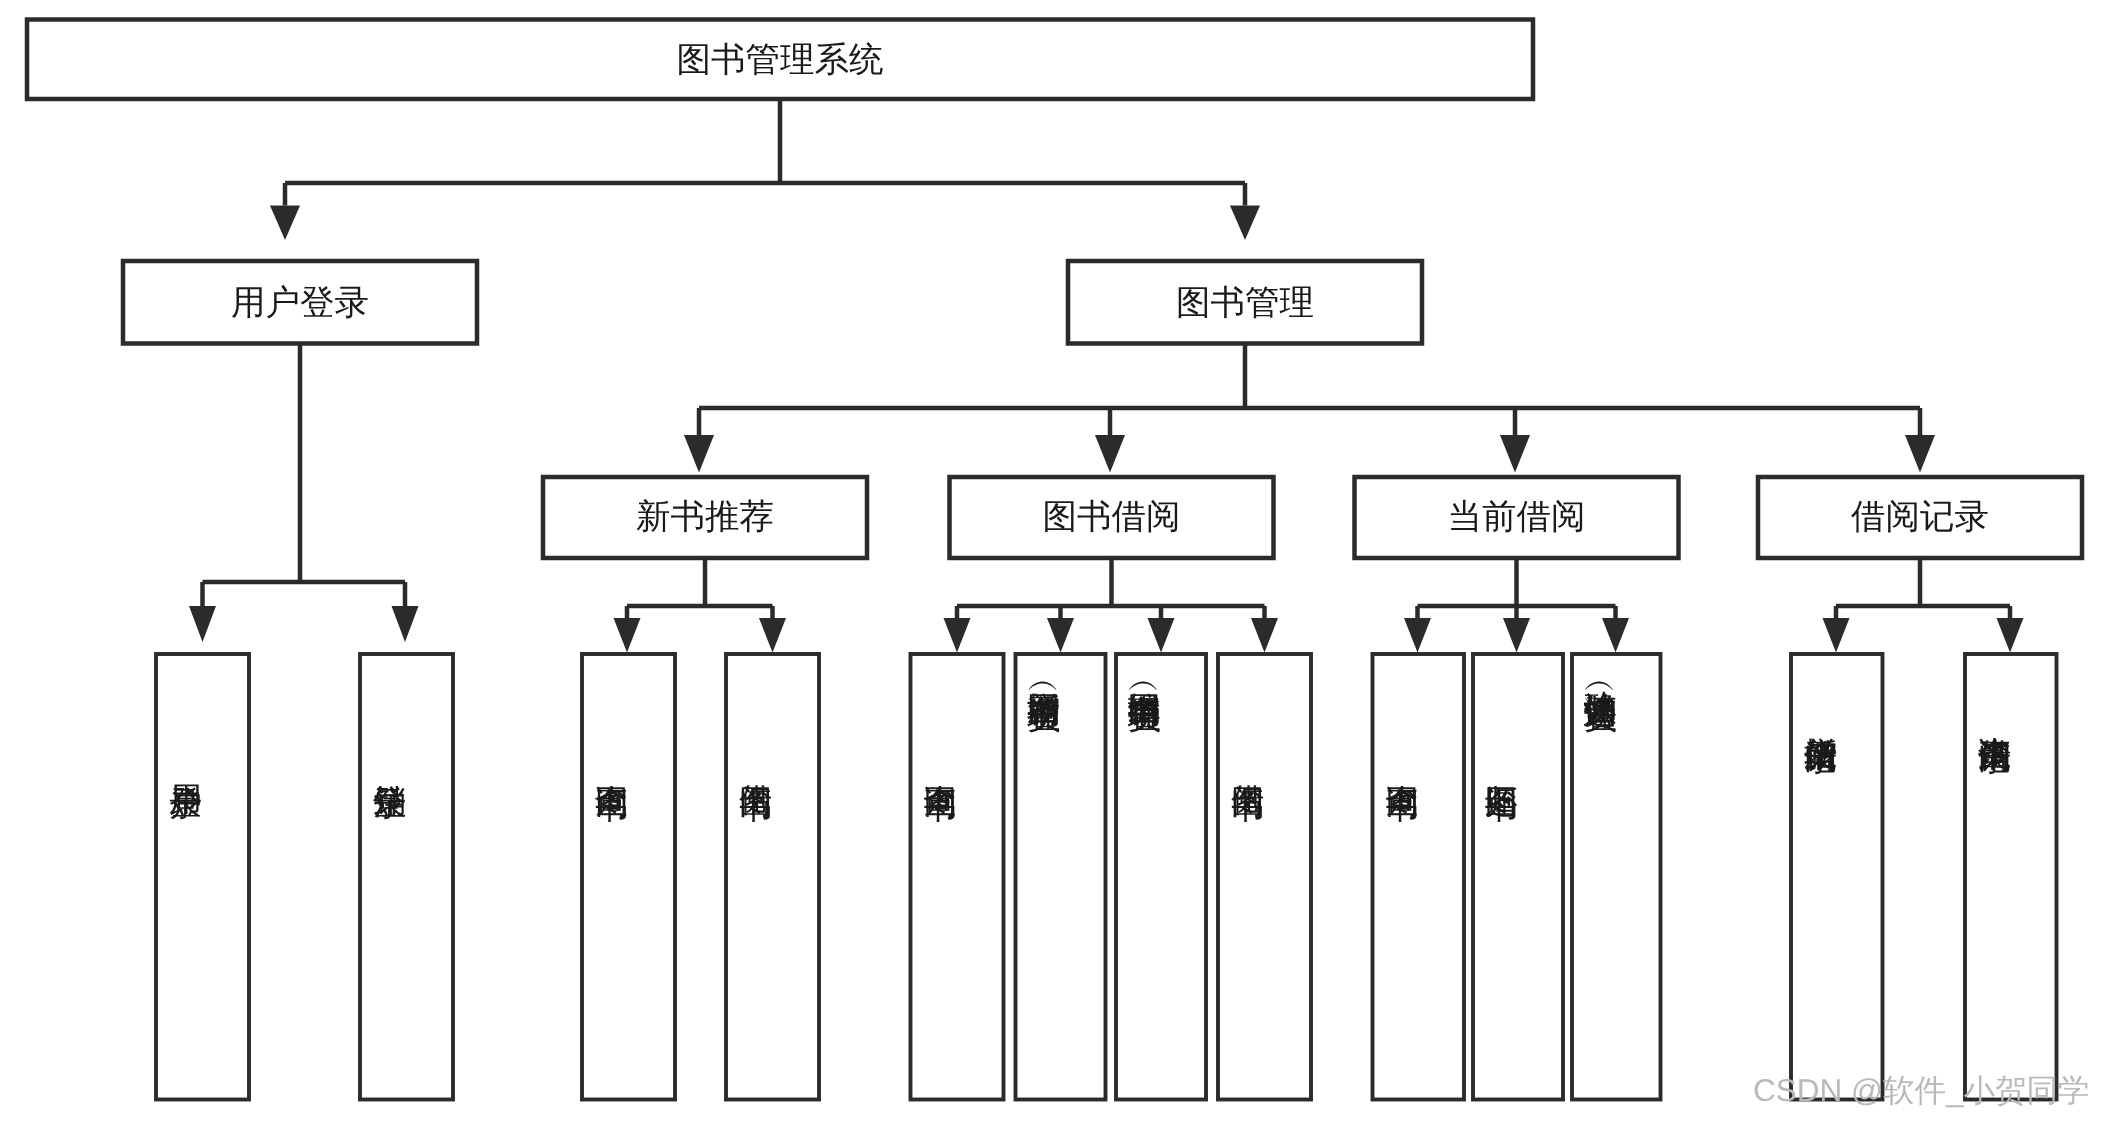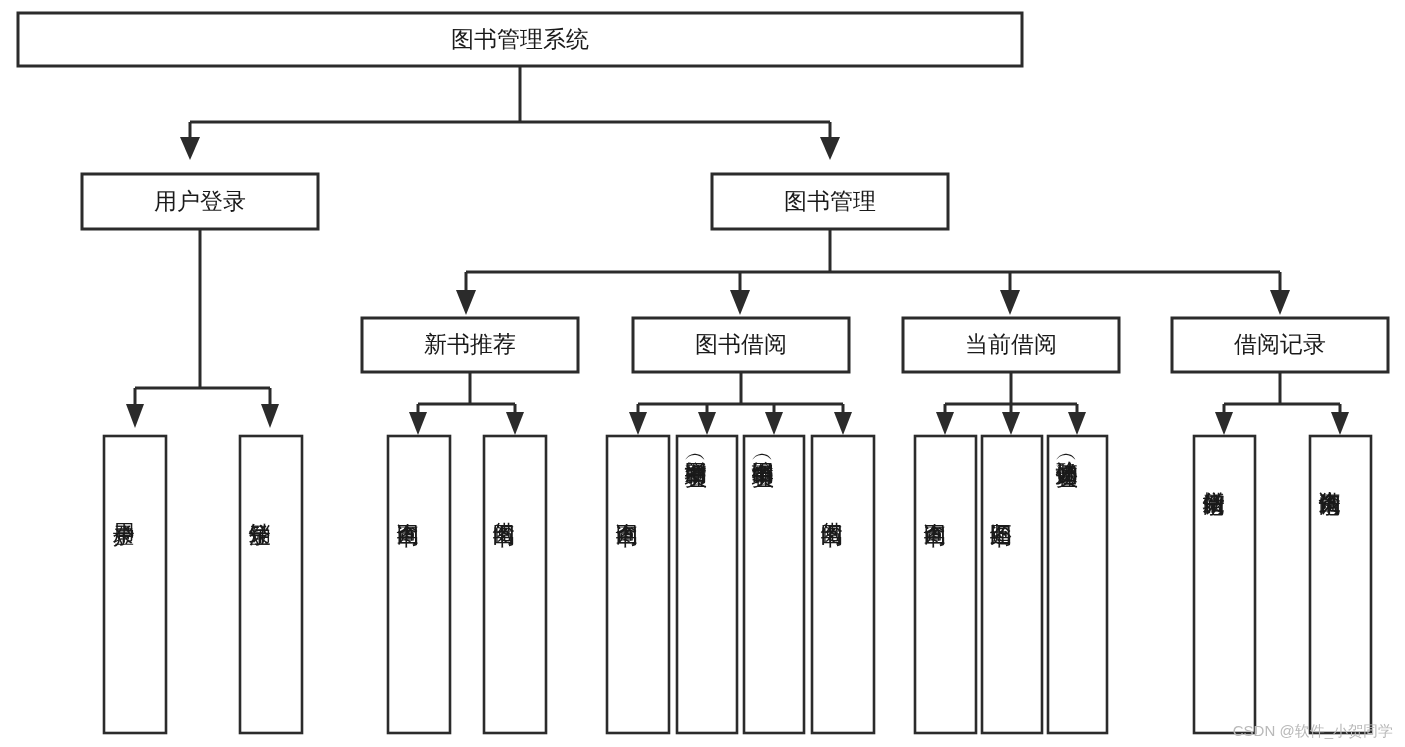--- a/index.html
+++ b/index.html
@@ -61,21 +61,21 @@
     text-orientation: upright;
     letter-spacing: 1px;
     white-space: nowrap;
     pointer-events: none;
   }
   .watermark {
     position: absolute;
     right: 12px;
     bottom: 6px;
     font-family: "Liberation Sans", "DejaVu Sans", sans-serif;
-    font-size: 15px;
+    font-size: 21px;
     color: #b9b9b9;
     white-space: nowrap;
     pointer-events: none;
   }
 </style>
 </head>
 <body>
 
 <div id="diagram-root">
 

